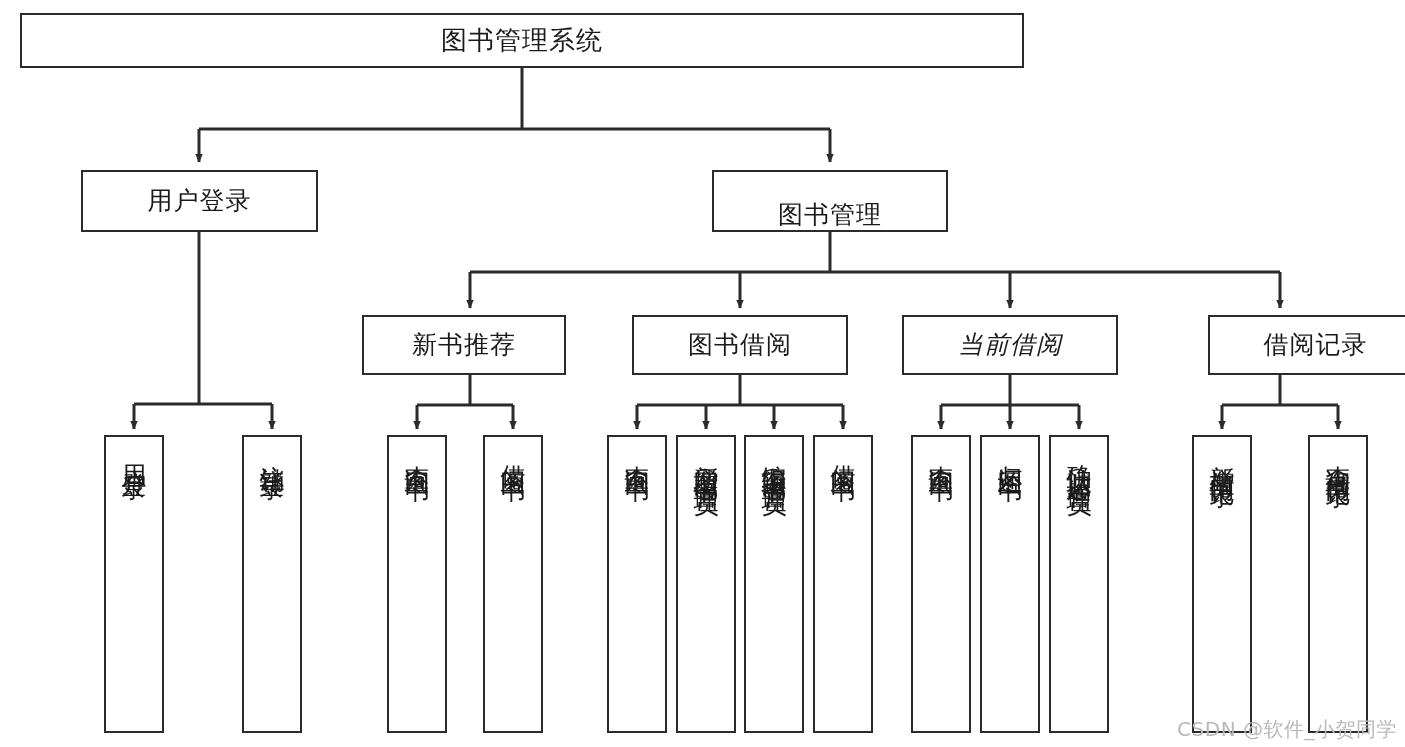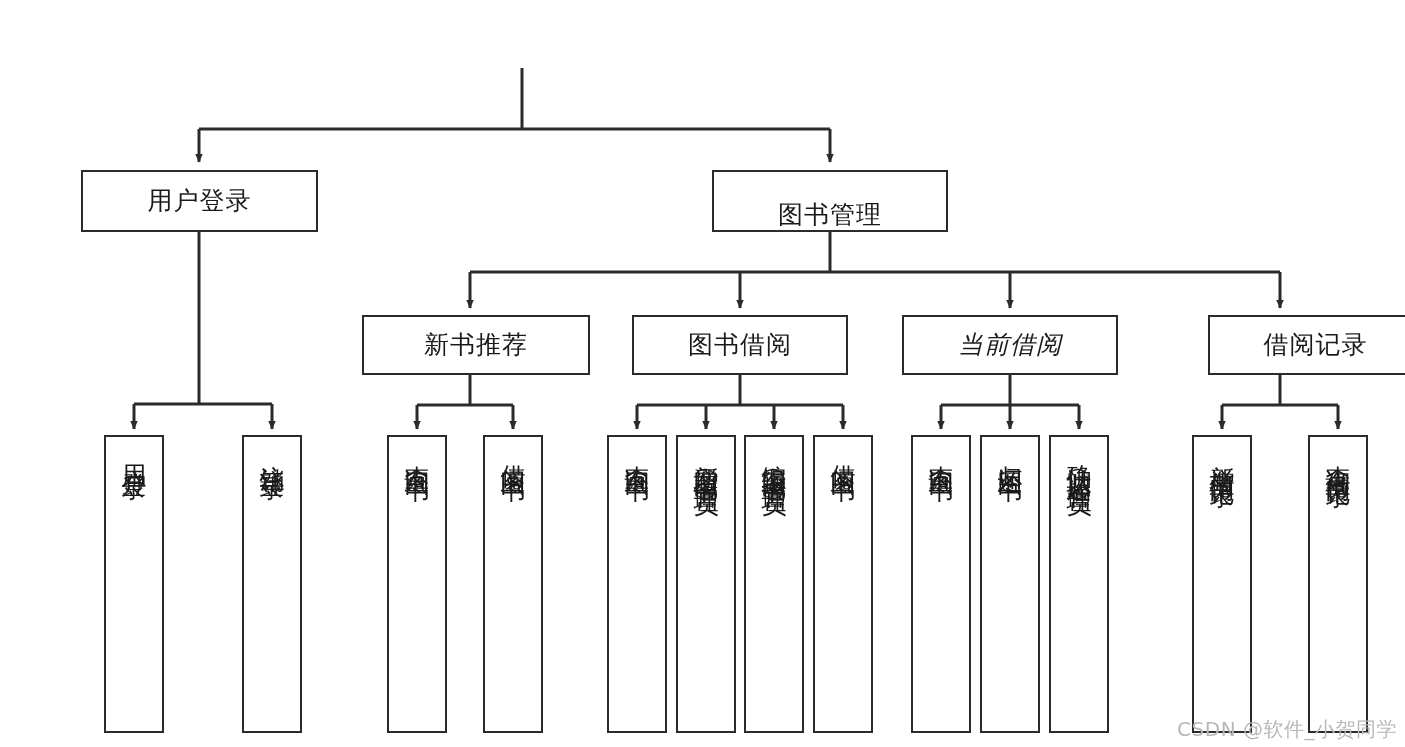--- a/index.html
+++ b/index.html
@@ -116,29 +116,32 @@
       <path d="M1010,405 L1010,429" marker-end="url(#arrow)"></path>
       <path d="M1079,405 L1079,429" marker-end="url(#arrow)"></path>
 
       <path d="M1280,375 L1280,405"></path>
       <path d="M1222,405 L1338,405"></path>
       <path d="M1222,405 L1222,429" marker-end="url(#arrow)"></path>
       <path d="M1338,405 L1338,429" marker-end="url(#arrow)"></path>
     </g>
   </svg>
 
+  <div class="node horiz root" style="left:20px; top:13px; width:1004px; height:55px;">
+    <span>图书管理系统</span>
+  </div>
 
   <div class="node horiz" style="left:81px; top:170px; width:237px; height:62px;">
     <span>用户登录</span>
   </div>
   <div class="node horiz" style="left:712px; top:170px; width:236px; height:62px;align-items:flex-end;">
     <span>图书管理</span>
   </div>
 
-  <div class="node horiz" style="left:362px; top:315px; width:228px; height:60px;text-align:right;">
+  <div class="node horiz" style="left:362px; top:315px; width:204px; height:60px;text-align:right;">
     <span>新书推荐</span>
   </div>
   <div class="node horiz" style="left:632px; top:315px; width:216px; height:60px;">
     <span>图书借阅</span>
   </div>
   <div class="node horiz" style="left:902px; top:315px; width:216px; height:60px;font-style:italic;">
     <span>当前借阅</span>
   </div>
   <div class="node horiz" style="left:1208px; top:315px; width:215px; height:60px;align-items:center;">
     <span>借阅记录</span>

